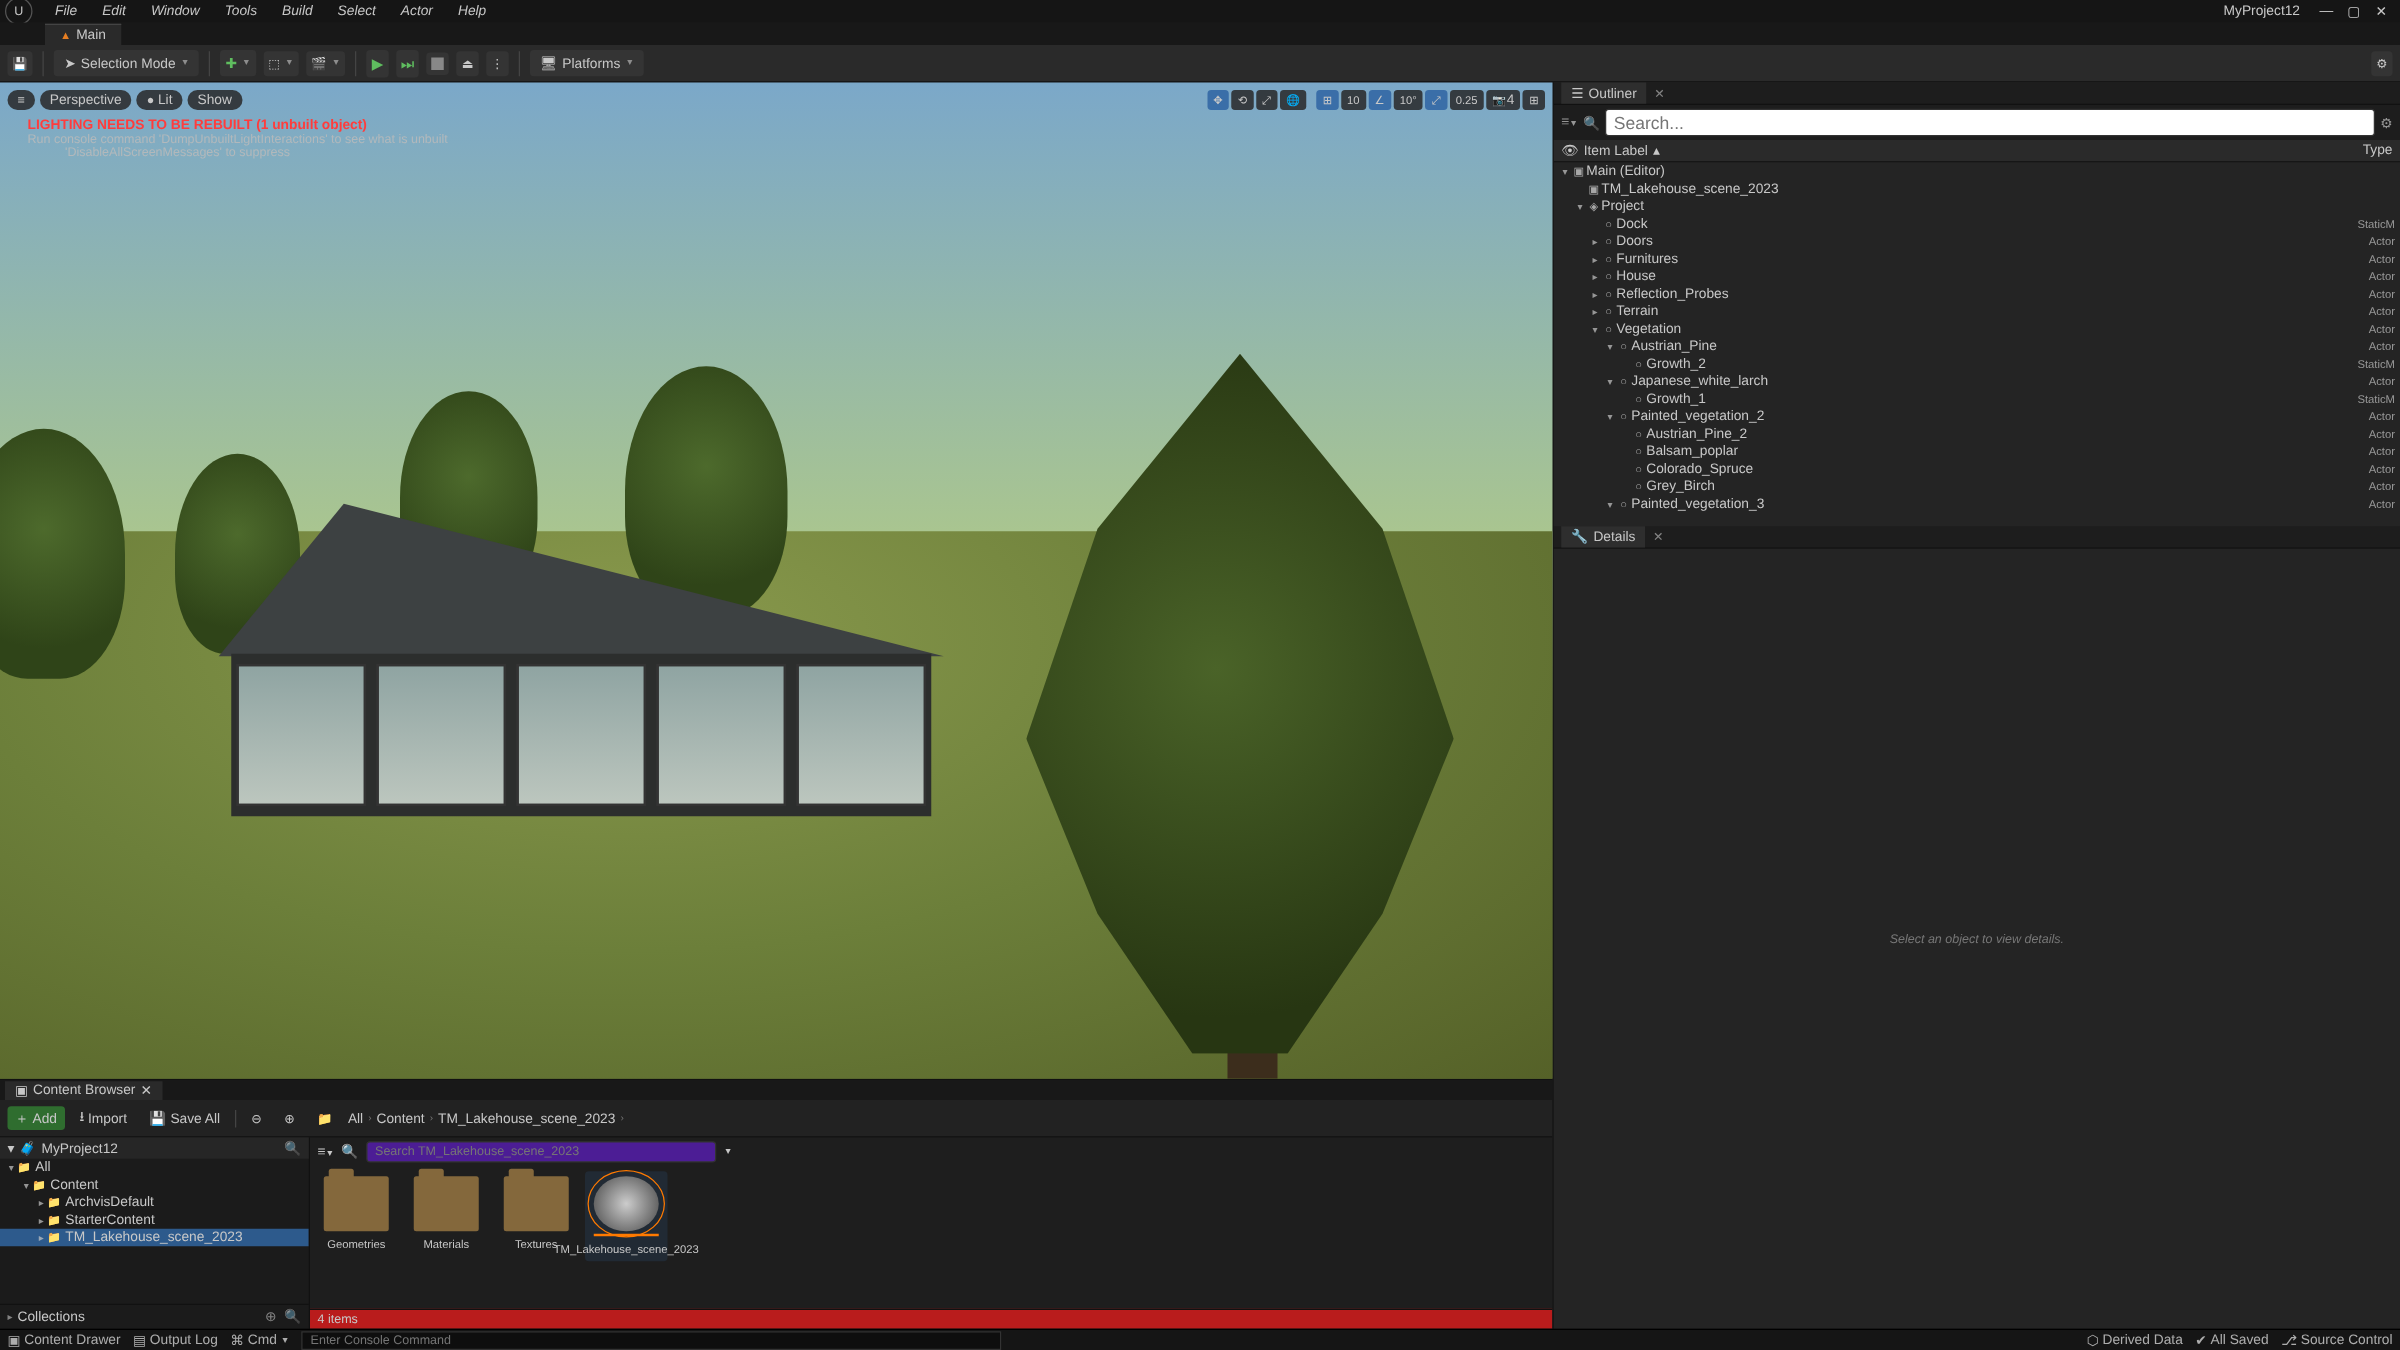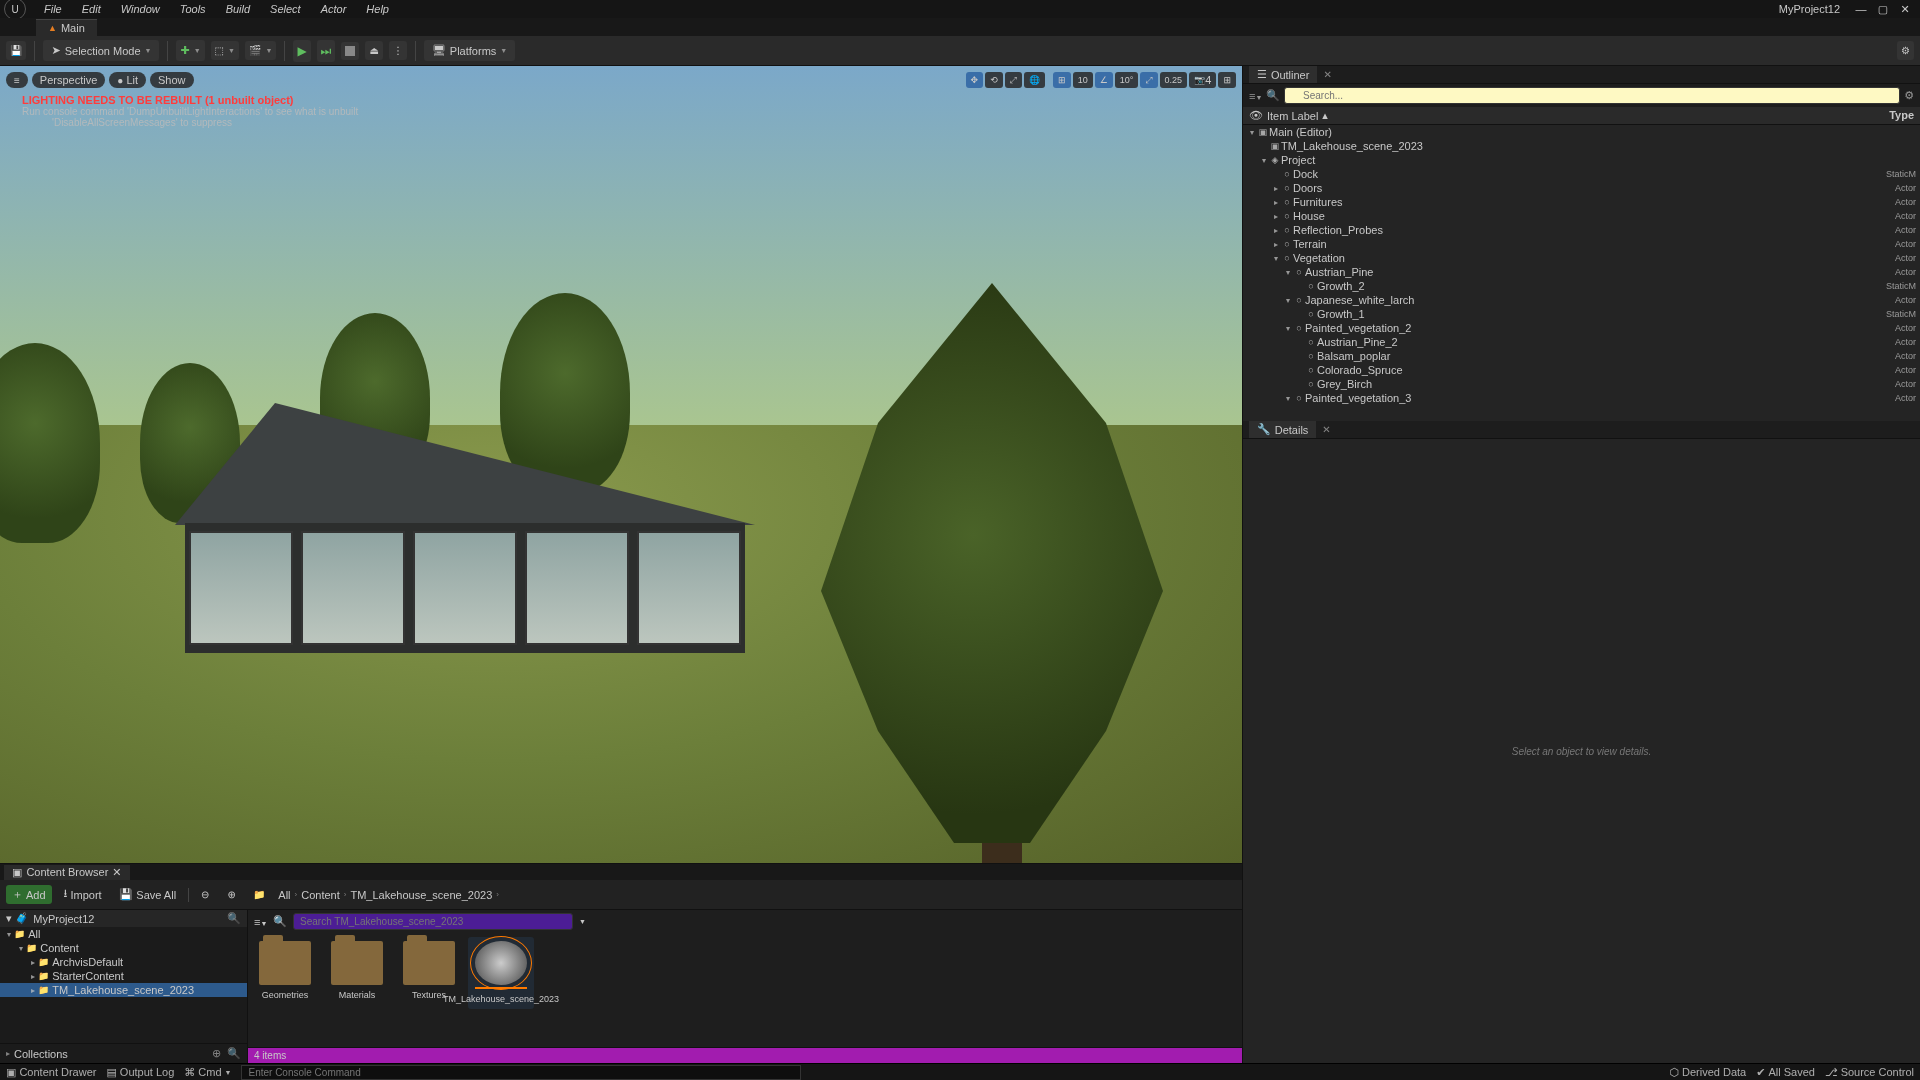--- a/index.html
+++ b/index.html
@@ -42,25 +42,25 @@
 .tree.t2{left:140px;bottom:340px;width:100px;height:160px;}
 .tree.t3{left:320px;bottom:380px;width:110px;height:170px;}
 .tree.t4{left:500px;bottom:370px;width:130px;height:200px;}
 .bigtree{position:absolute;right:60px;bottom:20px;width:380px;height:560px;background:radial-gradient(circle at 45% 45%,#4a6328,#273612 75%);clip-path:polygon(50% 0,80% 25%,95% 55%,80% 80%,60% 100%,40% 100%,20% 80%,5% 55%,20% 25%);}
 .bigtrunk{position:absolute;right:220px;bottom:0;width:40px;height:180px;background:#3c2d1c;}
 .right-panels{flex:1;display:flex;flex-direction:column;background:#242424;border-left:1px solid #111;}
 .panel-tab{height:18px;background:#1d1d1d;display:flex;align-items:center;padding:0 6px;gap:6px;border-bottom:1px solid #111;}
 .panel-tab .t{background:#2e2e2e;padding:2px 8px;font-size:10px;display:flex;gap:4px;align-items:center;}
 .panel-tab .close{opacity:.6;cursor:pointer;font-size:10px;}
 .search-row{display:flex;align-items:center;gap:4px;padding:3px 6px;background:#1d1d1d;}
-.search-row input{flex:1;background:#fef9c3;border:1px solid #333;border-radius:3px;padding:2px 18px;color:#888;font-size:10px;}
+.search-row input{flex:1;background:#ffffff;border:1px solid #333;border-radius:3px;padding:2px 6px;color:#888;font-size:14px;}
 .search-row .ibtn{opacity:.7;cursor:pointer;font-size:11px;}
 .col-head{display:flex;background:#2a2a2a;padding:2px 6px;font-size:10px;border-bottom:1px solid #111;}
 .col-head .c1{flex:1;display:flex;align-items:center;gap:4px;}
-.col-head .c2{width:46px;text-align:right;font-weight:bold;}
+.col-head .c2{width:46px;text-align:right;}
 .tree-list{flex:1;overflow:auto;font-size:10px;background:#242424;}
 .trow{display:flex;align-items:center;padding:1px 4px;white-space:nowrap;}
 .trow .ind{display:inline-block;}
 .trow .exp{width:10px;text-align:center;opacity:.7;cursor:pointer;font-size:8px;}
 .trow .ic{width:12px;opacity:.8;font-size:9px;text-align:center;}
 .trow .lbl{flex:1;overflow:hidden;text-overflow:ellipsis;}
 .trow .typ{width:46px;text-align:right;opacity:.7;font-size:9px;}
 .status-row{padding:2px 6px;font-size:10px;background:#1c1c1c;border-top:1px solid #111;}
 .details-body{flex:1;display:flex;align-items:center;justify-content:center;background:#242424;}
 .details-body .msg{color:#777;font-style:italic;font-size:10px;}
@@ -92,21 +92,21 @@
 .cb-grid-tools input{flex:0 0 280px;background:#4c1d95;border:1px solid #333;border-radius:3px;padding:2px 6px;color:#888;font-size:10px;}
 .cb-grid{flex:1;display:flex;gap:6px;padding:4px;align-items:flex-start;}
 .asset{width:66px;display:flex;flex-direction:column;align-items:center;gap:6px;cursor:pointer;padding:4px;border-radius:3px;}
 .asset.sel{background:#2d5a8c33;}
 .asset .thumb{width:52px;height:44px;background:#84683c;border-radius:2px;position:relative;}
 .asset .thumb.folder::before{content:"";position:absolute;top:-6px;left:4px;width:20px;height:8px;background:#84683c;border-radius:2px 2px 0 0;}
 .asset.level .thumb{background:radial-gradient(circle,#ccc,#444);border-radius:50%;}
 .asset.level.sel .thumb{outline:1px solid #ff7a00;outline-offset:4px;}
 .asset .albl{font-size:9px;text-align:center;line-height:1.1;}
 .asset.sel .bar{width:52px;height:2px;background:#ff7a00;margin-top:-4px;}
-.cb-status{padding:2px 6px;font-size:10px;border-top:1px solid #111;background:#a21caf;}
+.cb-status{padding:2px 6px;font-size:10px;border-top:1px solid #111;background:#b91c1c;}
 .bottombar{height:17px;background:#151515;display:flex;align-items:center;gap:10px;padding:0 6px;font-size:10px;border-top:1px solid #000;}
 .bottombar .bi{display:flex;align-items:center;gap:3px;cursor:pointer;opacity:.85;}
 .bottombar input{background:#0e0e0e;border:1px solid #333;padding:1px 6px;color:#666;font-size:10px;width:560px;}
 .bottombar .sp{flex:1;}
 </style>
 </head>
 <body>
 
 <div class="menubar">
   <div class="logo">U</div>

